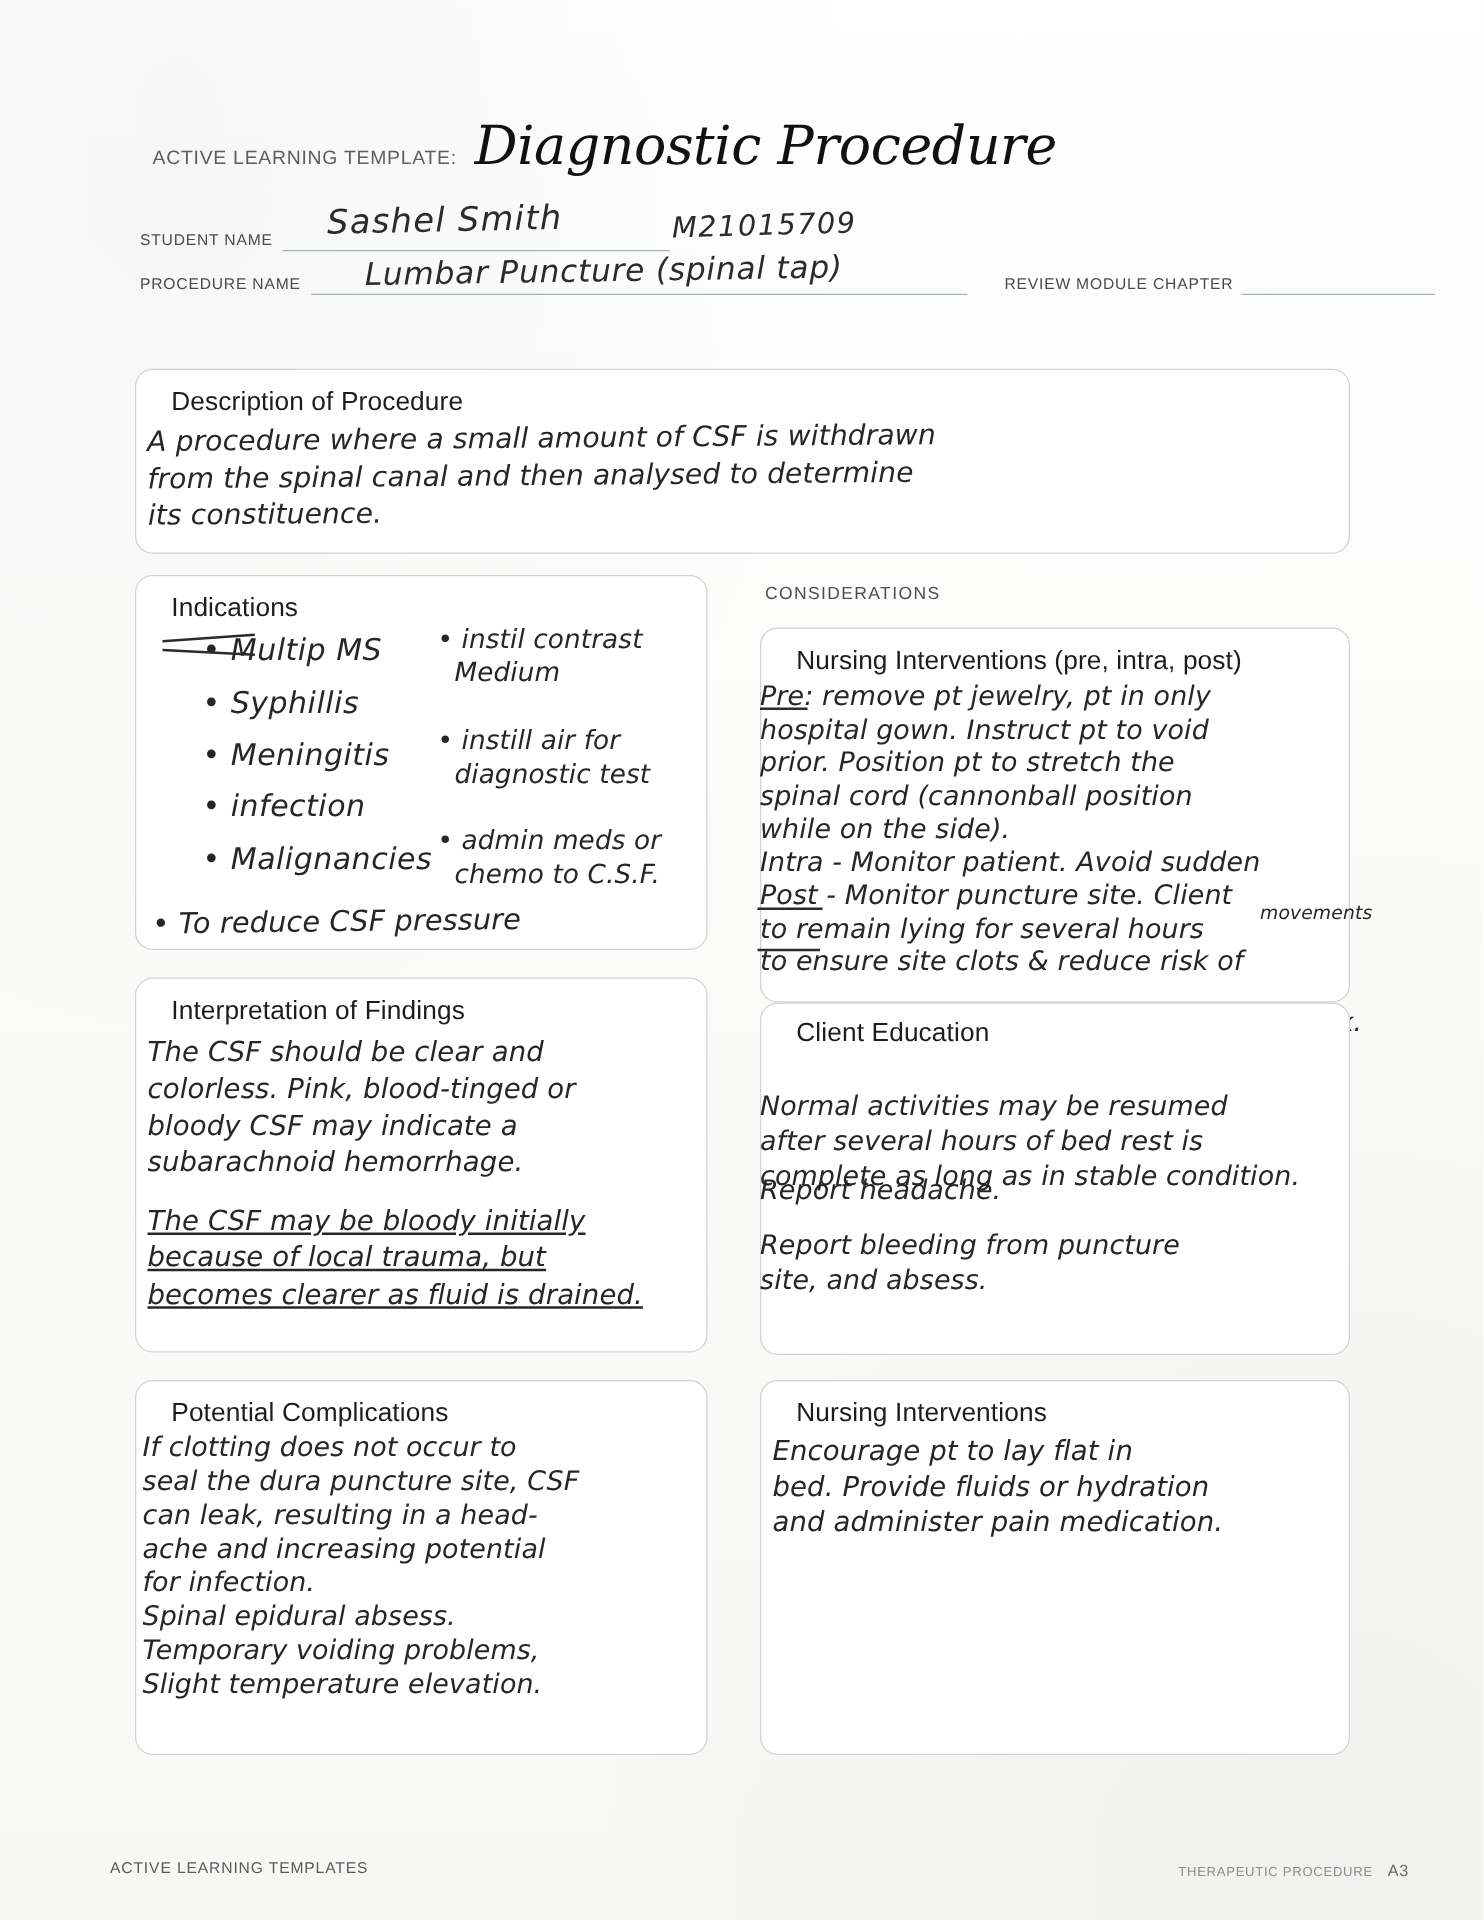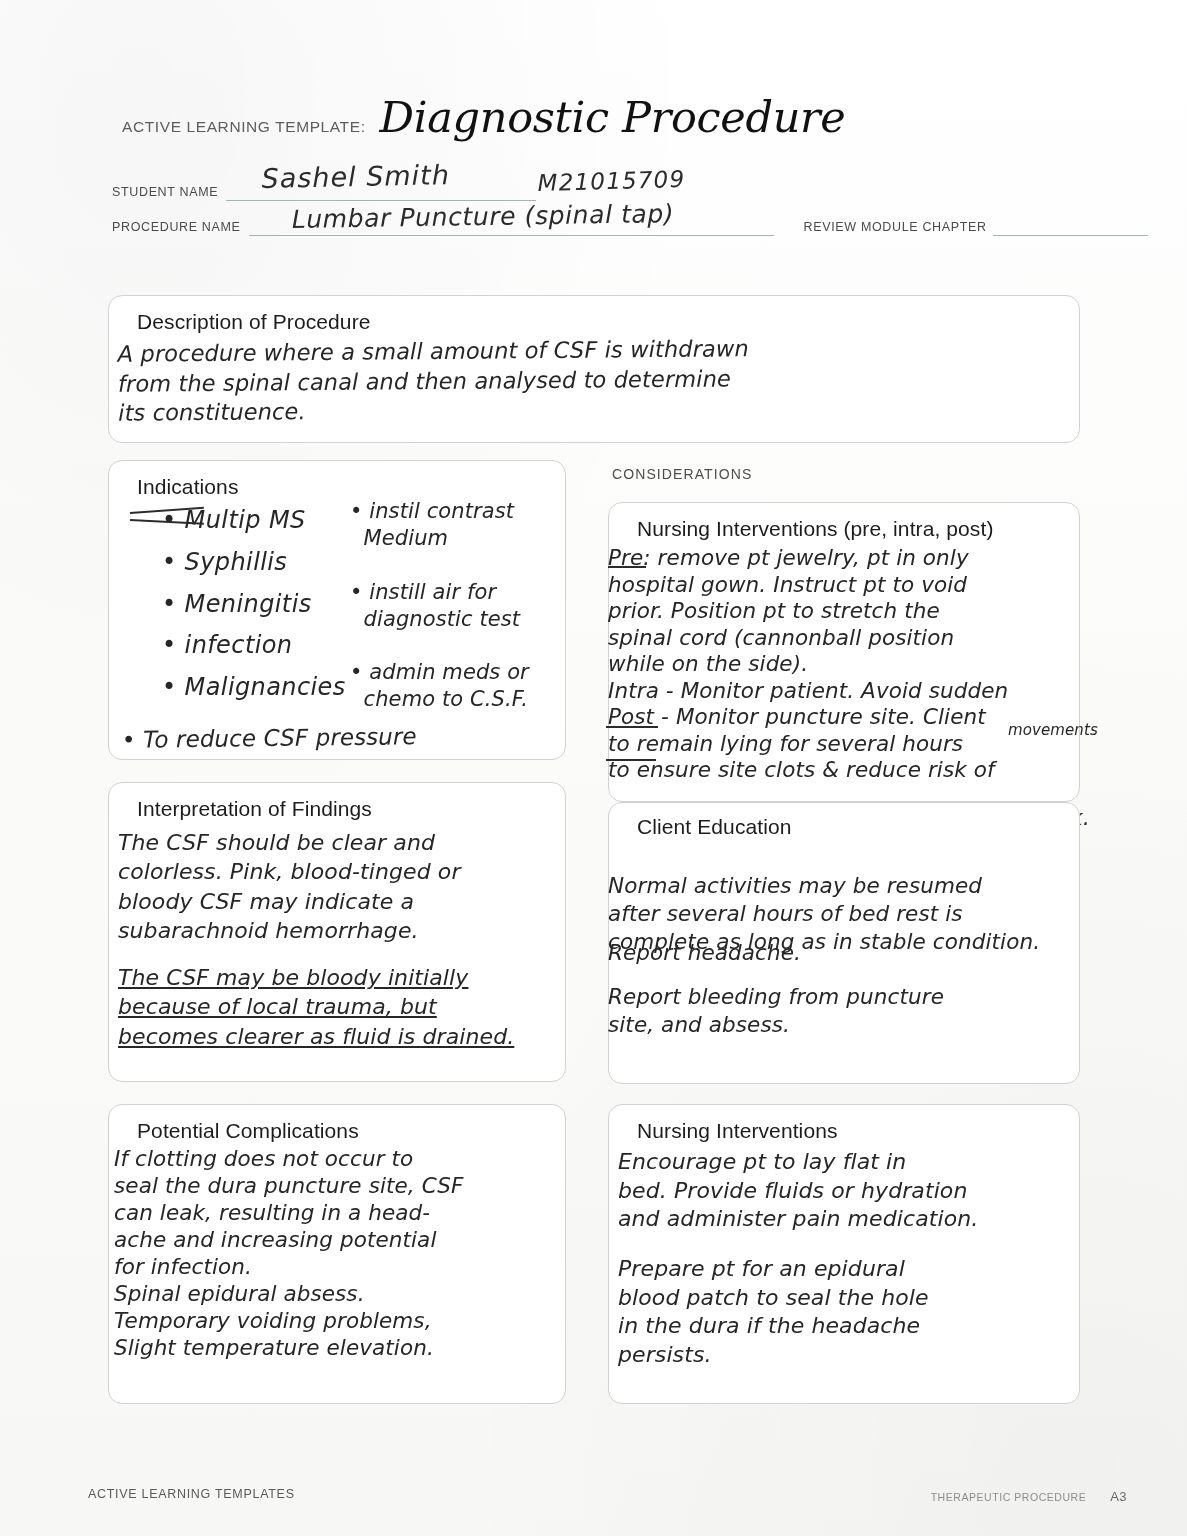--- a/index.html
+++ b/index.html
@@ -158,21 +158,21 @@
     color: #5a5a5a;
   }
   .footer-right {
     position: absolute;
     right: 60px; top: 1489px;
     font-size: 10.5px;
     letter-spacing: 0.55px;
     color: #8d8d8d;
     display: flex;
     align-items: baseline;
-    gap: 24px;
+    gap: 12px;
   }
   .footer-code {
     font-size: 13px;
     color: #6a6a6a;
     letter-spacing: 0.4px;
   }
 </style>
 </head>
 <body>
 
@@ -284,23 +284,19 @@
 <span>Spinal epidural absess.</span>
 <span>Temporary voiding problems,</span>
 <span>Slight temperature elevation.</span></span>
 
   <div class="box" style="left:608px; top:1104px; width:472px; height:300px;">
     <span class="box-title" style="left:28px; top:14px;">Nursing Interventions</span>
   </div>
   <span class="hw-block" style="left:618px; top:1148px; font-size:22px; line-height:1.3;"><span>Encourage pt to lay flat in</span>
 <span>bed. Provide fluids or hydration</span>
 <span>and administer pain medication.</span></span>
-  <span class="hw-block" style="left:618px; top:1255px; font-size:22px; line-height:1.3;"><span>Prepare pt for an epidural</span>
-<span>blood patch to seal the hole</span>
-<span>in the dura if the headache</span>
-<span>persists.</span></span>
 
   <span class="footer-left">ACTIVE LEARNING TEMPLATES</span>
   <span class="footer-right">
     <span>THERAPEUTIC PROCEDURE</span>
     <span class="footer-code">A3</span>
   </span>
 </div>
 
 </body></html>

